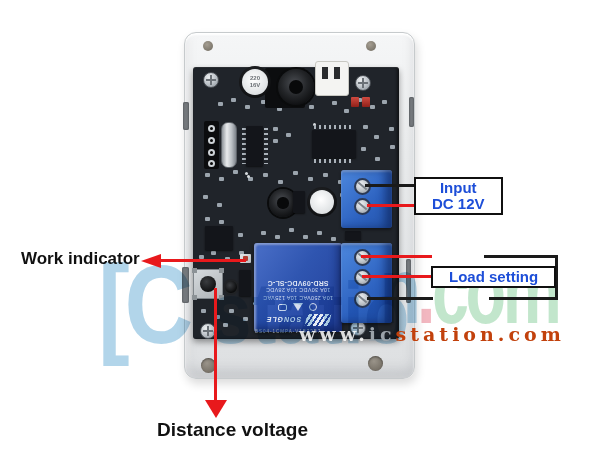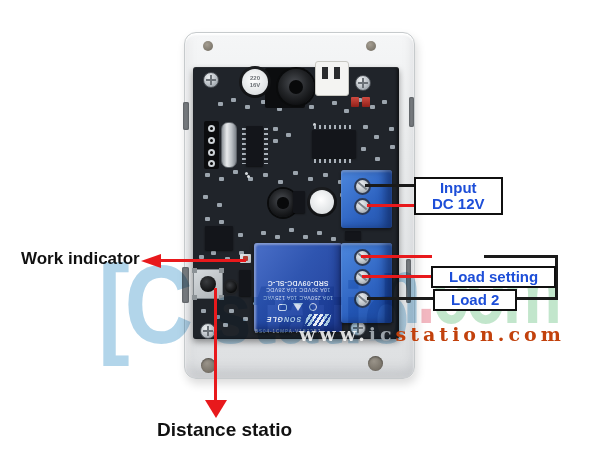--- a/index.html
+++ b/index.html
@@ -215,34 +215,33 @@
   <div class="abs wm-small">
     <span style="color:rgba(255,255,255,.85);">www.</span><span style="color:#9aa2a9;">ic</span><span style="color:#c2410c;">station.com</span>
   </div>
 
   <div class="callout" style="left:21px;top:249px;font-size:17px;">Work indicator</div>
   <div class="ln arrow-left" style="left:141px;top:254px;border-right:20px solid #e8191c;"></div>
   <div class="ln" style="left:159px;top:259px;width:87px;height:3px;background:#e8191c;"></div>
 
   <div class="ln" style="left:214px;top:288px;width:3px;height:114px;background:#e8191c;"></div>
   <div class="ln arrow-down" style="left:205px;top:400px;border-top:18px solid #e8191c;"></div>
-  <div class="callout" style="left:157px;top:419px;font-size:19px;">Distance statio</div>
+  <div class="callout" style="left:157px;top:419px;font-size:19px;">Distance voltage</div>
 
   <div class="ln" style="left:365px;top:184px;width:50px;height:3px;background:#1a1a1a;"></div>
   <div class="ln" style="left:367px;top:204px;width:48px;height:3px;background:#e8191c;"></div>
   <div class="lbl" style="left:414px;top:177px;text-align:center;">
     <div>Input</div>
     <div>DC 12V</div>
   </div>
 
   <div class="ln" style="left:361px;top:255px;width:71px;height:3px;background:#e8191c;"></div>
   <div class="ln" style="left:362px;top:275px;width:69px;height:3px;background:#e8191c;"></div>
   <div class="ln" style="left:367px;top:297px;width:66px;height:3px;background:#1a1a1a;"></div>
 
   <div class="lbl" style="left:431px;top:266px;">Load setting</div>
-  <div class="lbl" style="left:433px;top:289px;">Load 2</div>
 
   <div class="ln" style="left:484px;top:255px;width:74px;height:3px;background:#1a1a1a;"></div>
   <div class="ln" style="left:530px;top:275px;width:28px;height:3px;background:#1a1a1a;"></div>
   <div class="ln" style="left:489px;top:297px;width:69px;height:3px;background:#1a1a1a;"></div>
   <div class="ln" style="left:555px;top:255px;width:3px;height:45px;background:#1a1a1a;"></div>
 
 </div>
 
 </body></html>

